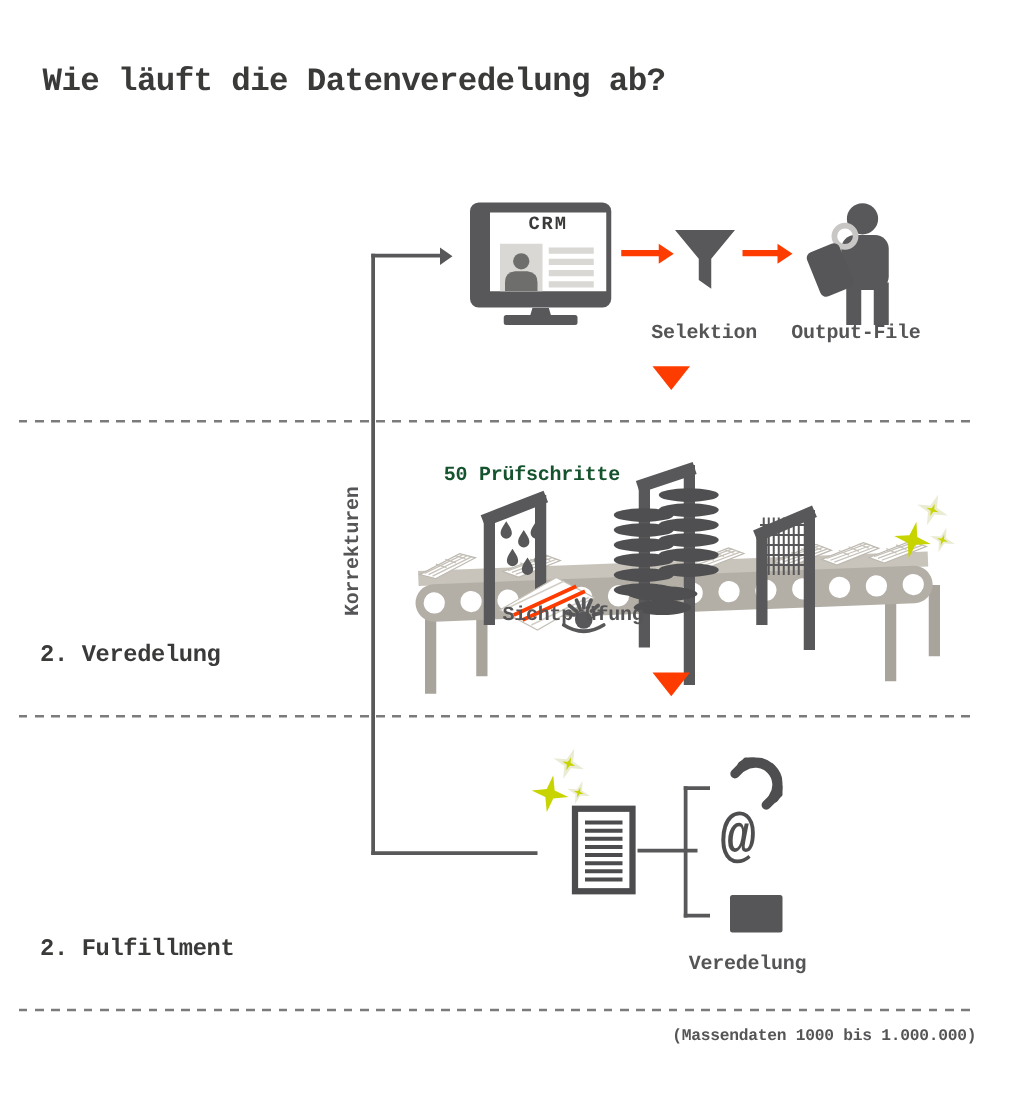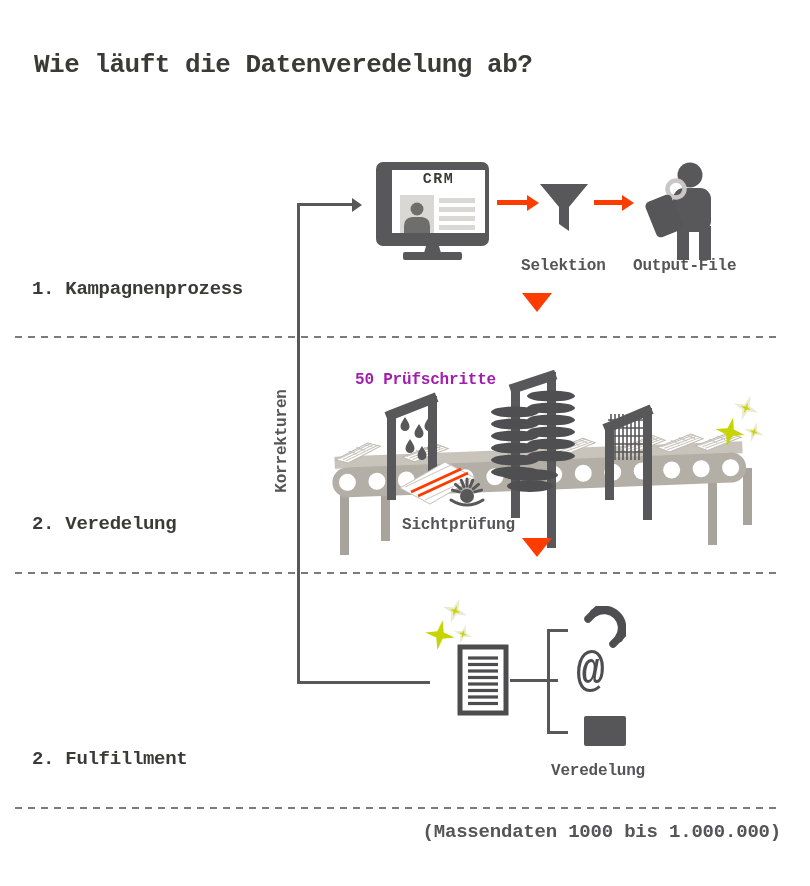--- a/index.html
+++ b/index.html
@@ -2,21 +2,21 @@
 <html><head>
 <meta charset="utf-8">
 <style>
   html,body{margin:0;padding:0;background:#fff;}
   .canvas{position:relative;width:810px;height:886px;background:#fff;overflow:hidden;
           font-family:Liberation Mono, monospace;}
   .abs{position:absolute;}
   .title{left:34px;top:50px;font-size:26px;font-weight:600;letter-spacing:-0.5px;color:#3a3a39;margin:0;}
   .sec-lbl{font-size:19px;font-weight:600;letter-spacing:-0.3px;color:#3a3a39;}
   .sm-lbl{font-size:16px;font-weight:600;letter-spacing:-0.2px;color:#555557;}
-  .dk-lbl{font-size:16px;font-weight:600;letter-spacing:-0.2px;color:#a21caf;}
+  .dk-lbl{font-size:16px;font-weight:600;letter-spacing:-0.2px;color:#14532d;}
   .dash-line{left:15px;width:766px;height:2px;
      background:repeating-linear-gradient(90deg,#7b7b7b 0 7px,transparent 7px 13px);}
   .fb{background:#58585a;}
   .g-arrowhead{width:0;height:0;border-left:10px solid #58585a;border-top:7px solid transparent;border-bottom:7px solid transparent;}
   .o-arrow{position:absolute;height:5px;background:#ff3c00;}
   .o-arrow::after{content:"";position:absolute;right:-11px;top:-5.5px;width:0;height:0;
      border-left:12px solid #ff3c00;border-top:8px solid transparent;border-bottom:8px solid transparent;}
   .tri{width:0;height:0;border-left:15px solid transparent;border-right:15px solid transparent;border-top:19px solid #ff3c00;}
   .rot-lbl{transform:translate(-50%,-50%) rotate(-90deg);white-space:nowrap;}
   
@@ -24,34 +24,33 @@
   .screen{position:absolute;left:16px;top:8px;width:93px;height:63px;background:#fff;}
   .crm-txt{position:absolute;left:0;right:0;top:1px;text-align:center;font-size:15px;font-weight:700;
      letter-spacing:1.5px;color:#3a3a39;}
   .card{position:absolute;left:8px;top:25px;width:34px;height:38px;background:#d9d8d4;}
   .bar{position:absolute;left:47px;width:36px;height:5px;background:#d9d8d4;}
   .stand-neck{left:424px;top:246px;width:17px;height:7px;background:#58585a;
      clip-path:polygon(12% 0,88% 0,100% 100%,0 100%);}
   .stand-base{left:403px;top:252px;width:59px;height:8px;background:#58585a;border-radius:2px;}
   .mail-rect{left:584px;top:716px;width:42px;height:30px;background:#565658;border-radius:2px;}
   .at-glyph{left:576px;top:648px;font-size:48px;font-weight:700;color:#4e4e50;line-height:1;}
-  .footnote{right:29px;top:821px;font-size:19px;font-weight:600;letter-spacing:-0.2px;color:#555557;}
+  .footnote{right:29px;top:821px;font-size:13px;font-weight:600;letter-spacing:-0.2px;color:#555557;}
 </style>
 </head>
 <body>
 
 <div class="canvas">
 
   <h1 class="abs title">Wie läuft die Datenveredelung ab?</h1>
 
   <div class="abs dash-line" style="top:336px;"></div>
   <div class="abs dash-line" style="top:572px;"></div>
   <div class="abs dash-line" style="top:807px;"></div>
 
-  <div class="abs sec-lbl" style="left:32px;top:278px;">1. Kampagnenprozess</div>
   <div class="abs sec-lbl" style="left:32px;top:513px;">2. Veredelung</div>
   <div class="abs sec-lbl" style="left:32px;top:748px;">2. Fulfillment</div>
 
   <div class="abs fb" style="left:297px;top:203px;width:3px;height:481px;"></div>
   <div class="abs fb" style="left:297px;top:203px;width:55px;height:3px;"></div>
   <div class="abs g-arrowhead" style="left:352px;top:197.5px;"></div>
   <div class="abs fb" style="left:297px;top:681px;width:133px;height:3px;"></div>
   <div class="abs sm-lbl rot-lbl" style="left:282px;top:441px;">Korrekturen</div>
 
   <div class="abs monitor">
@@ -209,21 +208,21 @@
 
     <g>
       <use href="#star" transform="translate(421,40) rotate(20)" fill="#e9ebd2"></use>
       <use href="#star" transform="translate(421,40) rotate(20) scale(0.4)" fill="#c8d400"></use>
       <use href="#star" transform="translate(405,64) rotate(12) scale(1.15)" fill="#c8d400"></use>
       <use href="#star" transform="translate(429,64) rotate(18) scale(0.8)" fill="#e9ebd2"></use>
       <use href="#star" transform="translate(429,64) rotate(18) scale(0.35)" fill="#c8d400"></use>
     </g>
   </svg>
 
-  <div class="abs sm-lbl" style="left:402px;top:516px;">Sichtprüfung</div>
+  <div class="abs sm-lbl" style="left:402px;top:483px;">Sichtprüfung</div>
   <div class="abs tri" style="left:522px;top:538px;"></div>
 
   <svg class="abs" style="left:418px;top:590px;" width="62" height="64" viewBox="0 0 62 64">
     <defs>
         <path id="star2" d="M0,-13 L2.8,-2.8 L13,0 L2.8,2.8 L0,13 L-2.8,2.8 L-13,0 L-2.8,-2.8 Z"></path>
       </defs>
     <use href="#star2" transform="translate(37,21) rotate(20)" fill="#e9ebd2"></use>
     <use href="#star2" transform="translate(37,21) rotate(20) scale(0.42)" fill="#c8d400"></use>
     <use href="#star2" transform="translate(22,45) rotate(10) scale(1.15)" fill="#c8d400"></use>
     <use href="#star2" transform="translate(45,44) rotate(18) scale(0.75)" fill="#e9ebd2"></use>

